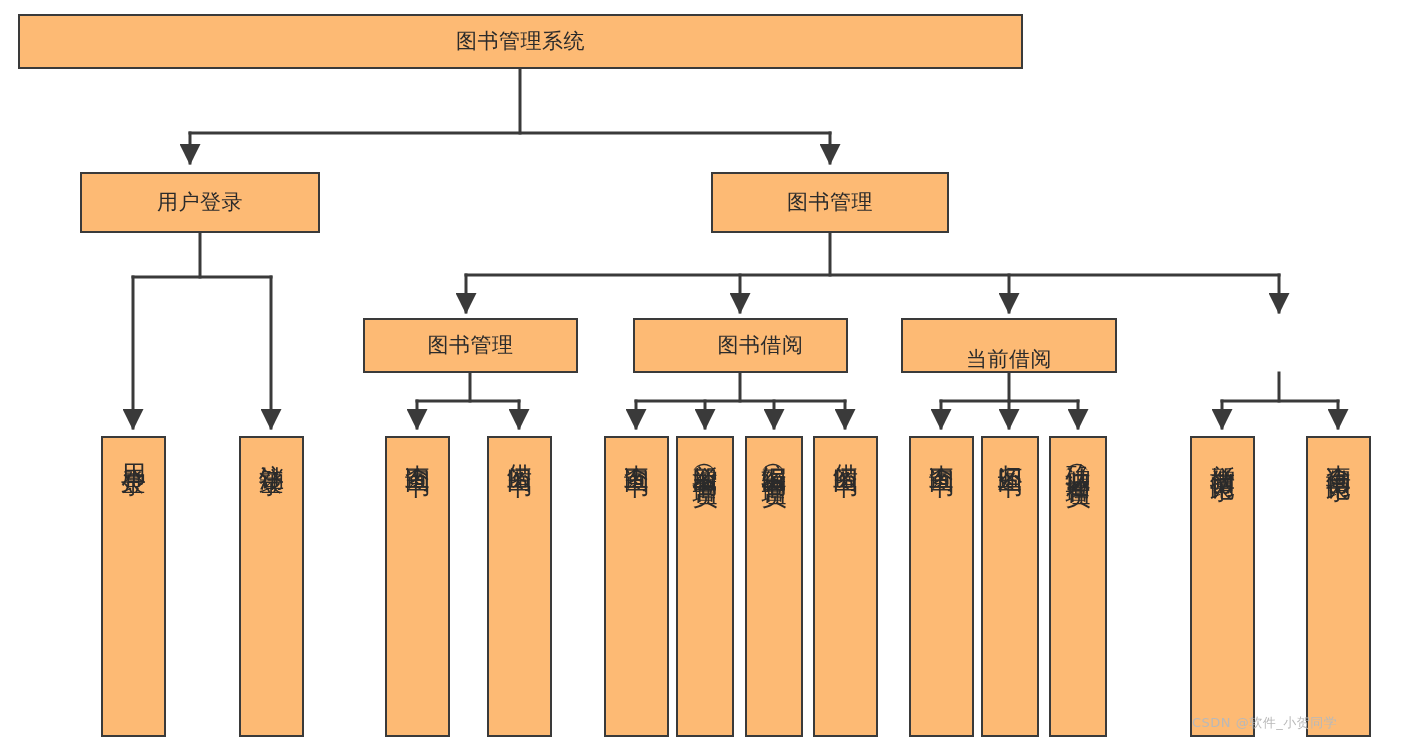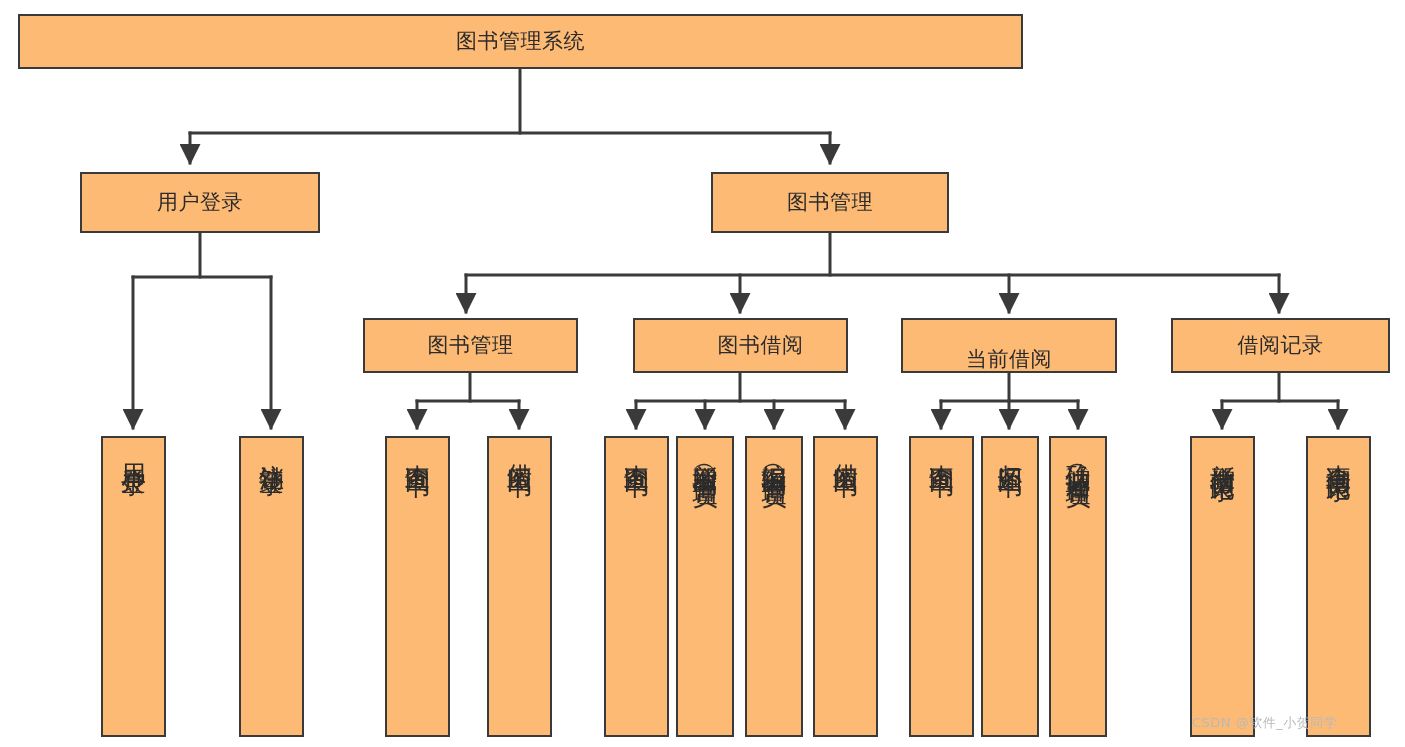--- a/index.html
+++ b/index.html
@@ -149,23 +149,20 @@
   </div>
 
   <div class="node h-node" style="left:633px; top:318px; width:215px; height:55px;padding-left:40px;">
     <span class="lbl">图书借阅</span>
   </div>
 
   <div class="node h-node" style="left:901px; top:318px; width:216px; height:55px;align-items:flex-end;">
     <span class="lbl">当前借阅</span>
   </div>
 
-  <div class="node h-node" style="left:1171px; top:318px; width:219px; height:55px;">
-    <span class="lbl">借阅记录</span>
-  </div>
 
   <div class="node v-node" style="left:101px; top:436px; width:65px; height:301px;">
     <span class="lbl">用户登录</span>
   </div>
 
   <div class="node v-node" style="left:239px; top:436px; width:65px; height:301px;">
     <span class="lbl">注销登录</span>
   </div>
 
   <div class="node v-node" style="left:385px; top:436px; width:65px; height:301px;">

